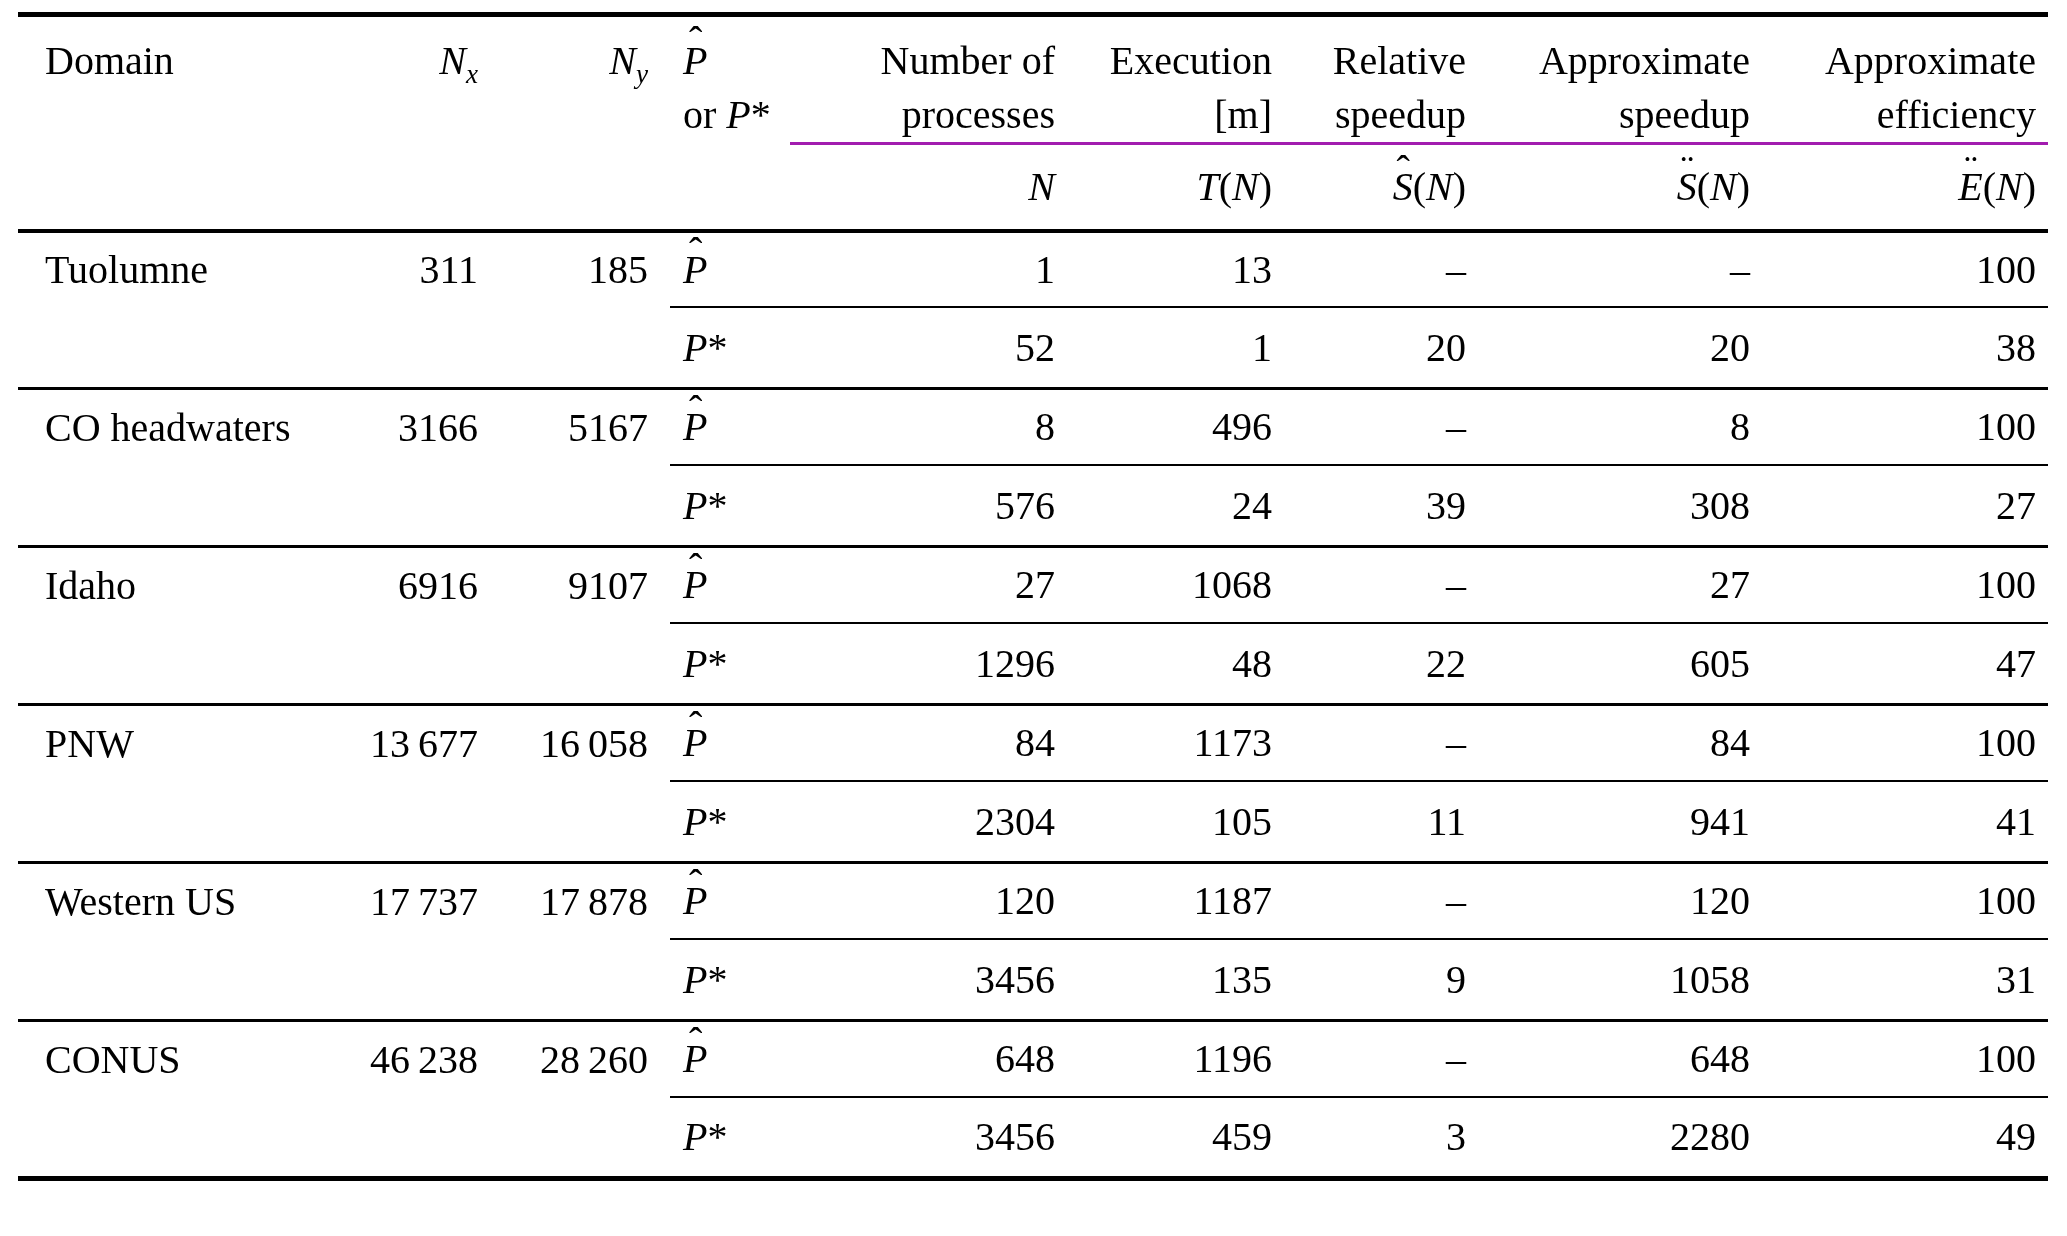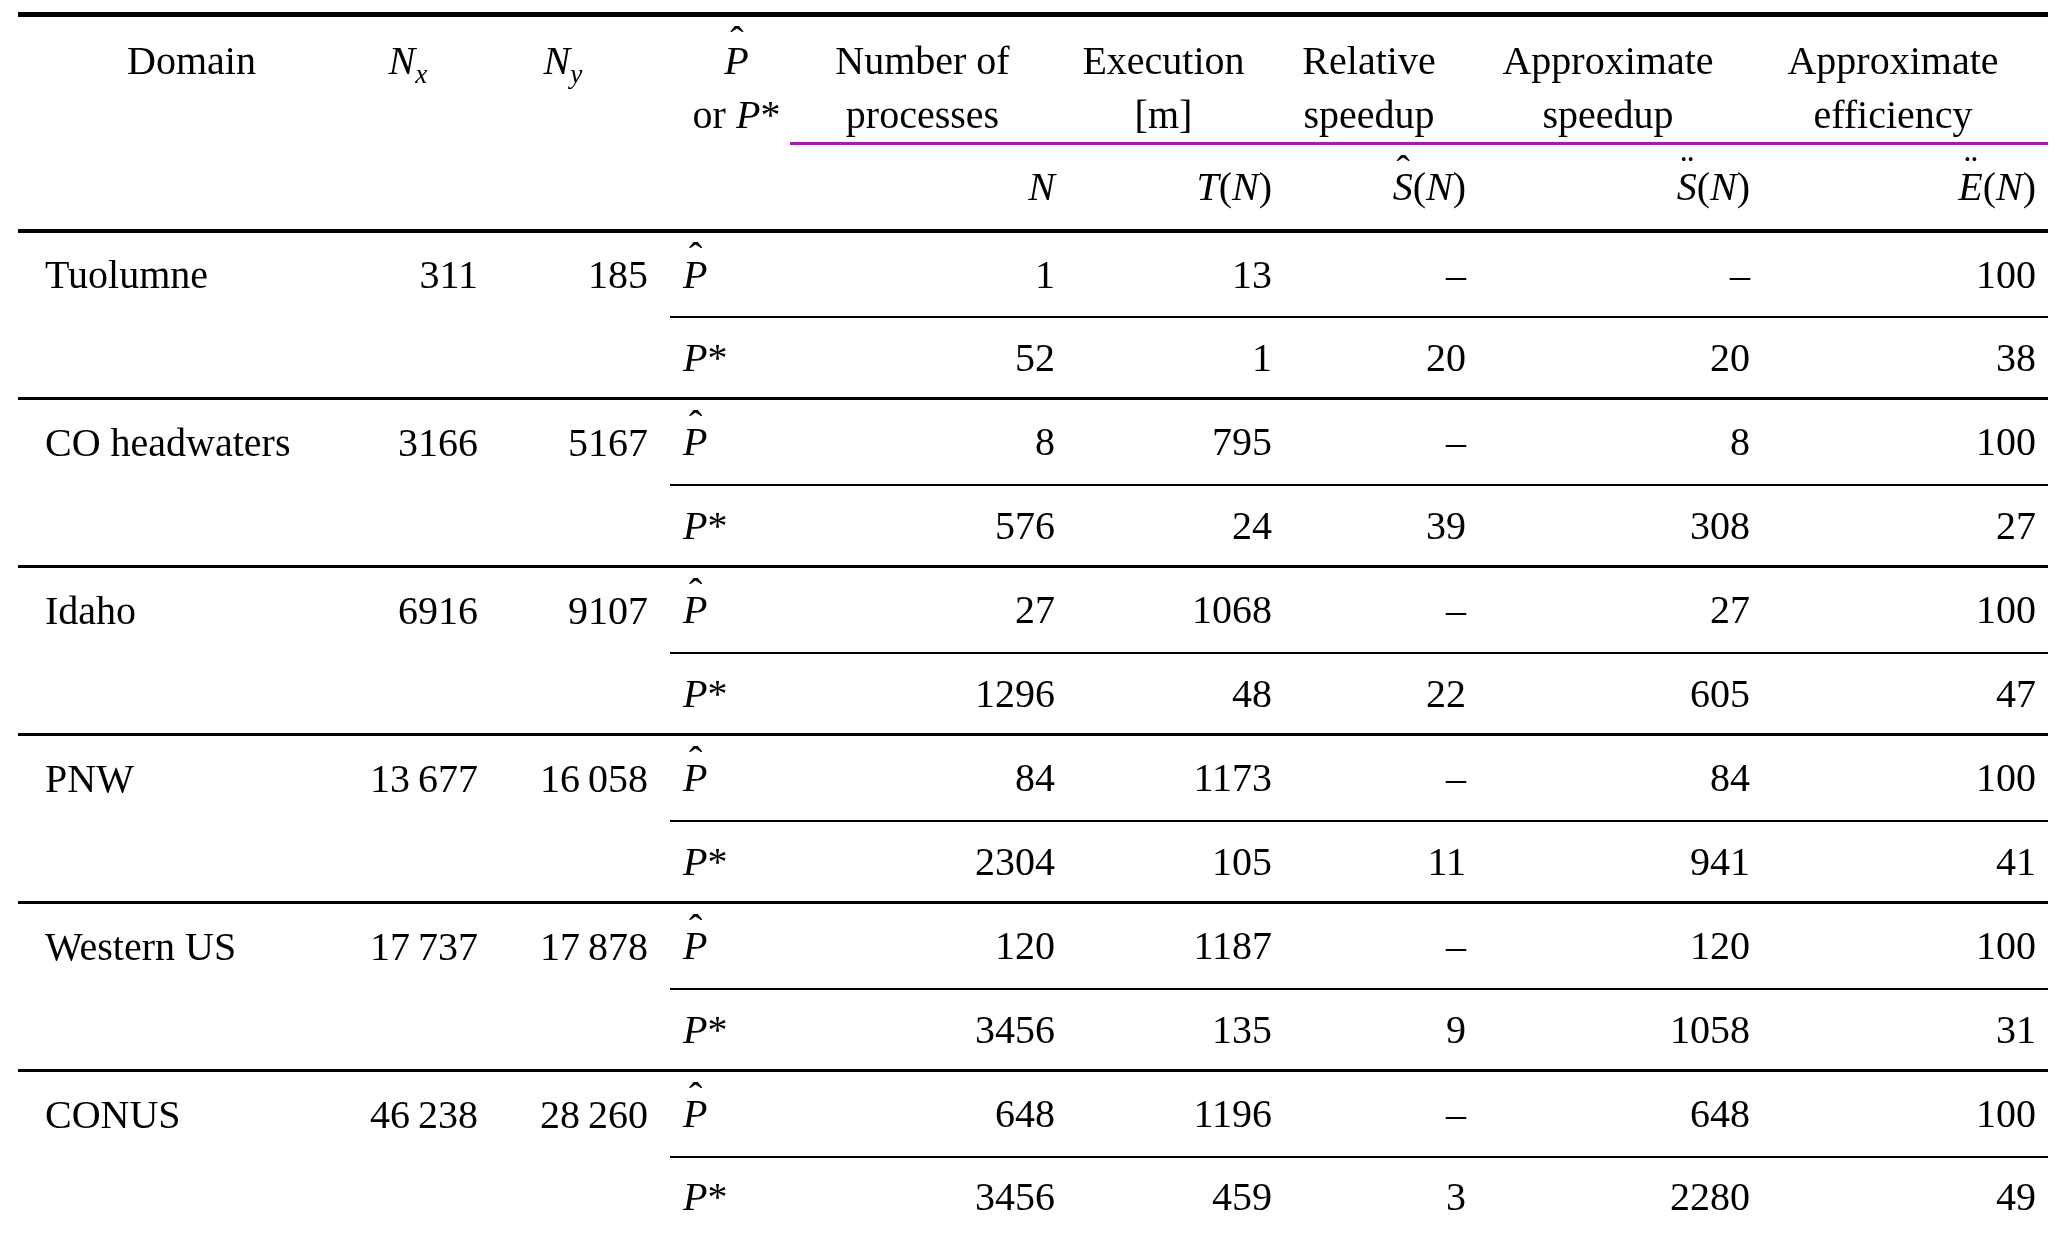--- a/index.html
+++ b/index.html
@@ -11,27 +11,27 @@
     margin:12px 0 0 18px;font-size:40px;border-top:5px solid #000;
   }
   .tbl th,.tbl td{font-weight:normal;padding:0;white-space:nowrap;}
   .num{text-align:right;}
   th.c1,td.c1{text-align:left;padding-left:27px;}
   th.c3,td.c3{padding-right:22px;font-family:Liberation Serif, serif;}
   th.c4,td.c4{text-align:left;padding-left:13px;}
   th.c9,td.c9{padding-right:12px;}
 
   tr.grp{height:129px;}
-  tr.grp th{vertical-align:top;padding-top:17px;line-height:54px;text-align:center;}
+  tr.grp th{vertical-align:top;padding-top:17px;line-height:54px;}
   tr.grp th.gcell{border-bottom:3px solid #a21caf;}
   th.rs{border-bottom:4px solid #000;}
   tr.sub{height:87px;}
   tr.sub th{border-bottom:4px solid #000;vertical-align:middle;}
 
-  tr.rhat{height:86px;}
+  tr.rhat{height:76px;}
   tr.rhat td{border-bottom:2px solid #000;}
   tr.rhat td.c1,tr.rhat td.c2,tr.rhat td.c3{border-bottom:0 none;}
   tr.rstar{height:82px;}
   tr.rstar td{border-bottom:3px solid #000;}
   tr.last td{border-bottom:5px solid #000;}
 
   .b{font-style:italic;}
   .up{font-style:normal;}
   sub.sb{font-size:0.68em;}
   .acc{position:relative;display:inline-block;}
@@ -120,21 +120,21 @@
         <td class="c7 num">20</td>
         <td class="c8 num">20</td>
         <td class="c9 num">38</td>
       </tr>
       <tr class="rhat">
         <td class="c1">CO headwaters</td>
         <td class="c2 num">3166</td>
         <td class="c3 num">5167</td>
         <td class="c4"><span class="math"><span class="acc"><span class="mark">ˆ</span><span class="b">P</span></span></span></td>
         <td class="c5 num">8</td>
-        <td class="c6 num">795</td>
+        <td class="c6 num">496</td>
         <td class="c7 num">–</td>
         <td class="c8 num">8</td>
         <td class="c9 num">100</td>
       </tr>
       <tr class="rstar">
         <td class="c1"></td>
         <td class="c2 num"></td>
         <td class="c3 num"></td>
         <td class="c4"><span class="math"><span class="b">P</span><span class="up">*</span></span></td>
         <td class="c5 num">576</td>

